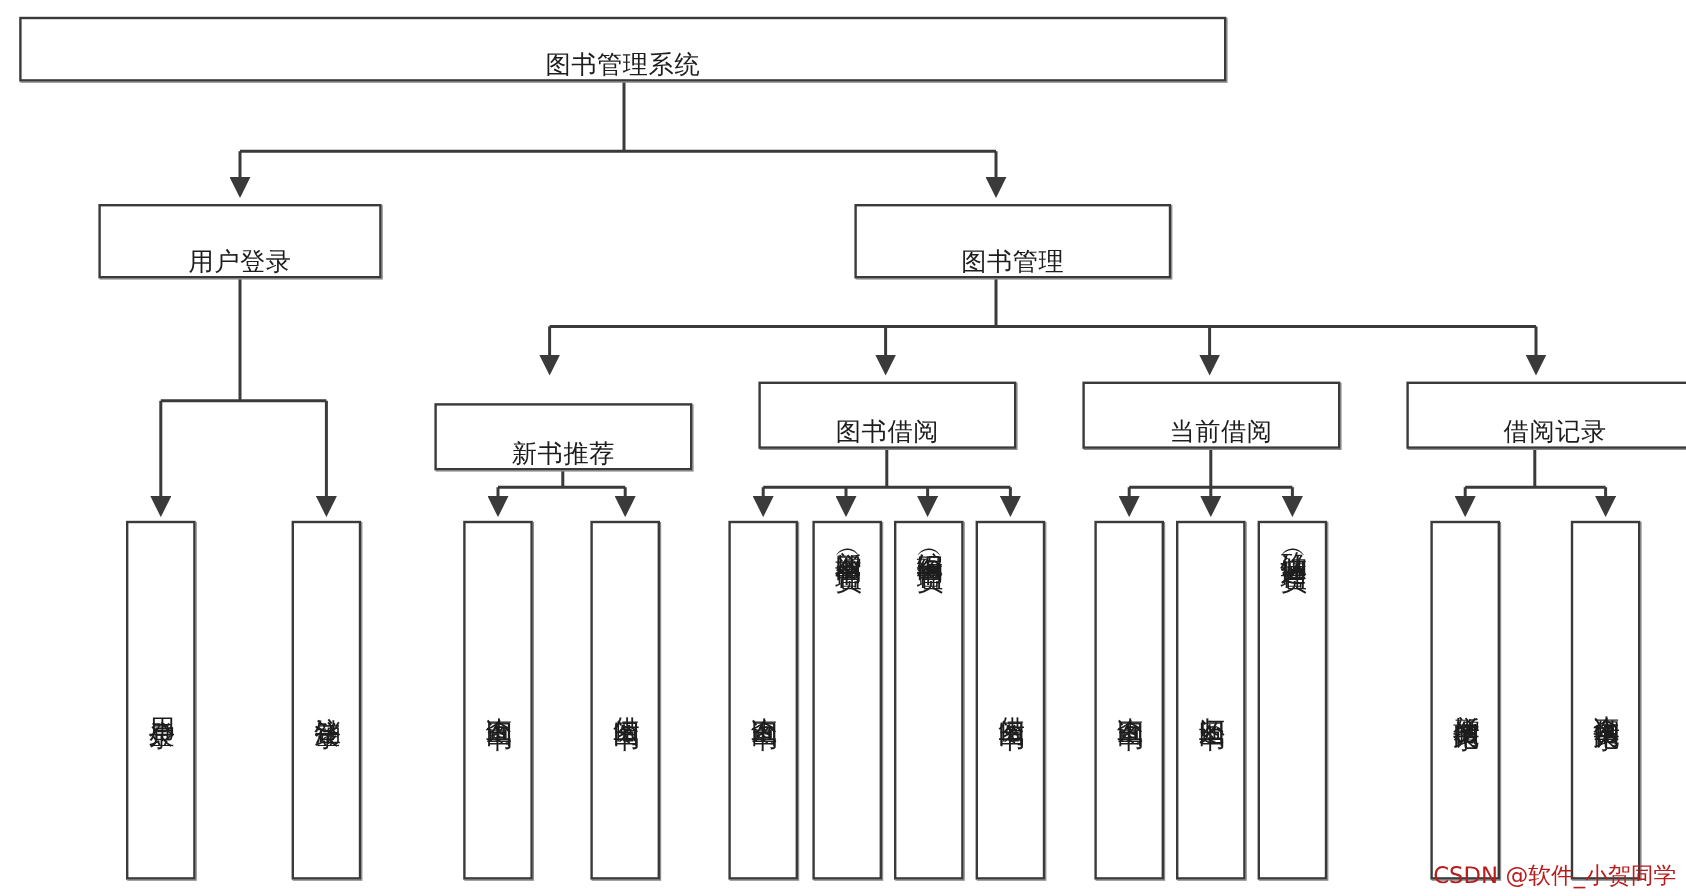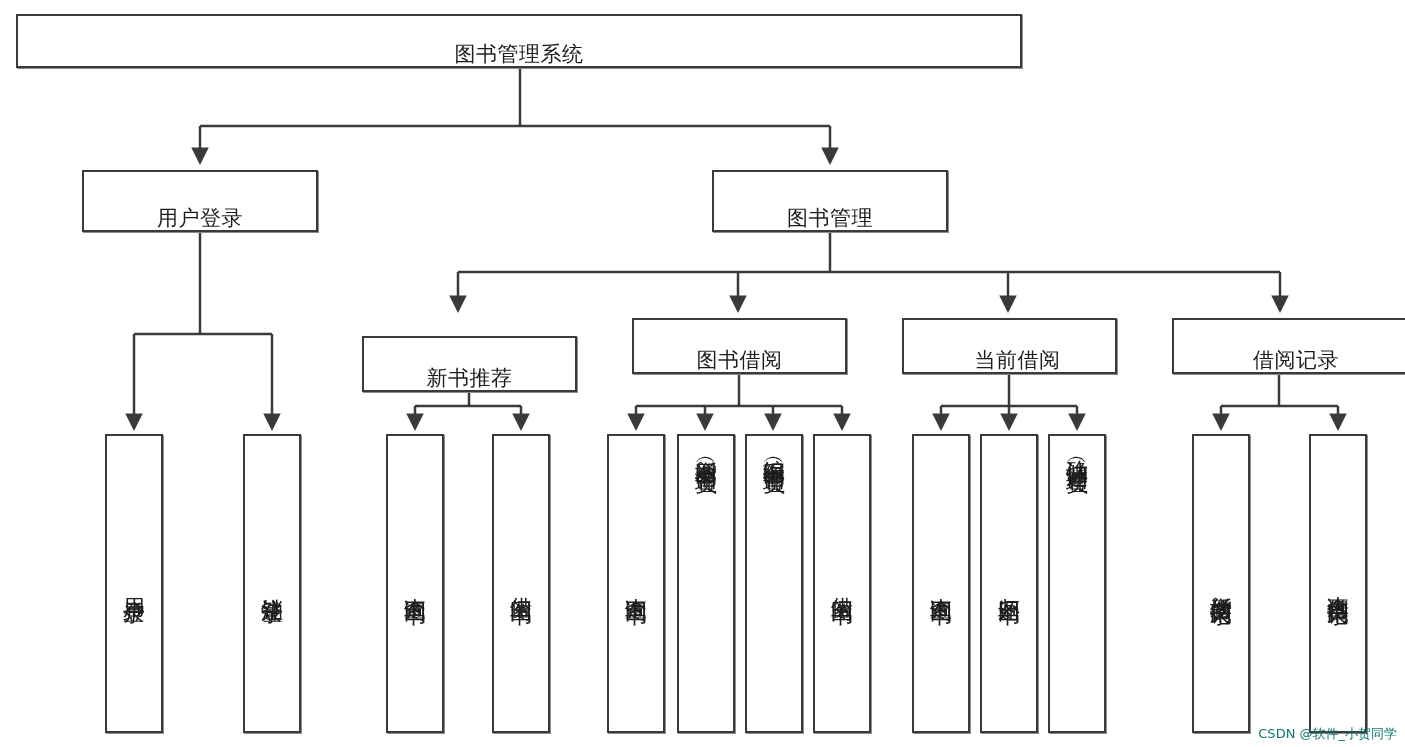--- a/index.html
+++ b/index.html
@@ -58,22 +58,22 @@
     text-orientation: upright;
     font-size: 22px;
     line-height: 1.0;
     letter-spacing: 2px;
     white-space: nowrap;
   }
   #watermark {
     position: absolute;
     right: 8px;
     bottom: 4px;
-    font-size: 13px;
-    color: #0f766e;
+    font-size: 19px;
+    color: #b91c1c;
     white-space: nowrap;
     user-select: none;
   }
 </style>
 </head>
 <body>
 
 <div id="diagram">
 
   <svg id="edges" viewBox="0 0 1405 747" xmlns="http://www.w3.org/2000/svg">
@@ -129,21 +129,21 @@
     </g>
   </svg>
 
   <div class="node" style="left:16px; top:14px; width:1006px; height:54px;">
     <span class="label">图书管理系统</span>
   </div>
 
   <div class="node" style="left:82px; top:170px; width:236px; height:62px;">
     <span class="label">用户登录</span>
   </div>
-  <div class="node" style="left:712px; top:170px; width:236px; height:62px;font-family:Liberation Serif, serif;">
+  <div class="node" style="left:712px; top:170px; width:264px; height:62px;font-family:Liberation Serif, serif;">
     <span class="label">图书管理</span>
   </div>
 
   <div class="node" style="left:362px; top:336px; width:215px; height:56px;">
     <span class="label">新书推荐</span>
   </div>
   <div class="node" style="left:632px; top:318px; width:215px; height:56px;">
     <span class="label">图书借阅</span>
   </div>
   <div class="node" style="left:902px; top:318px; width:215px; height:56px;padding-left:16px;">

